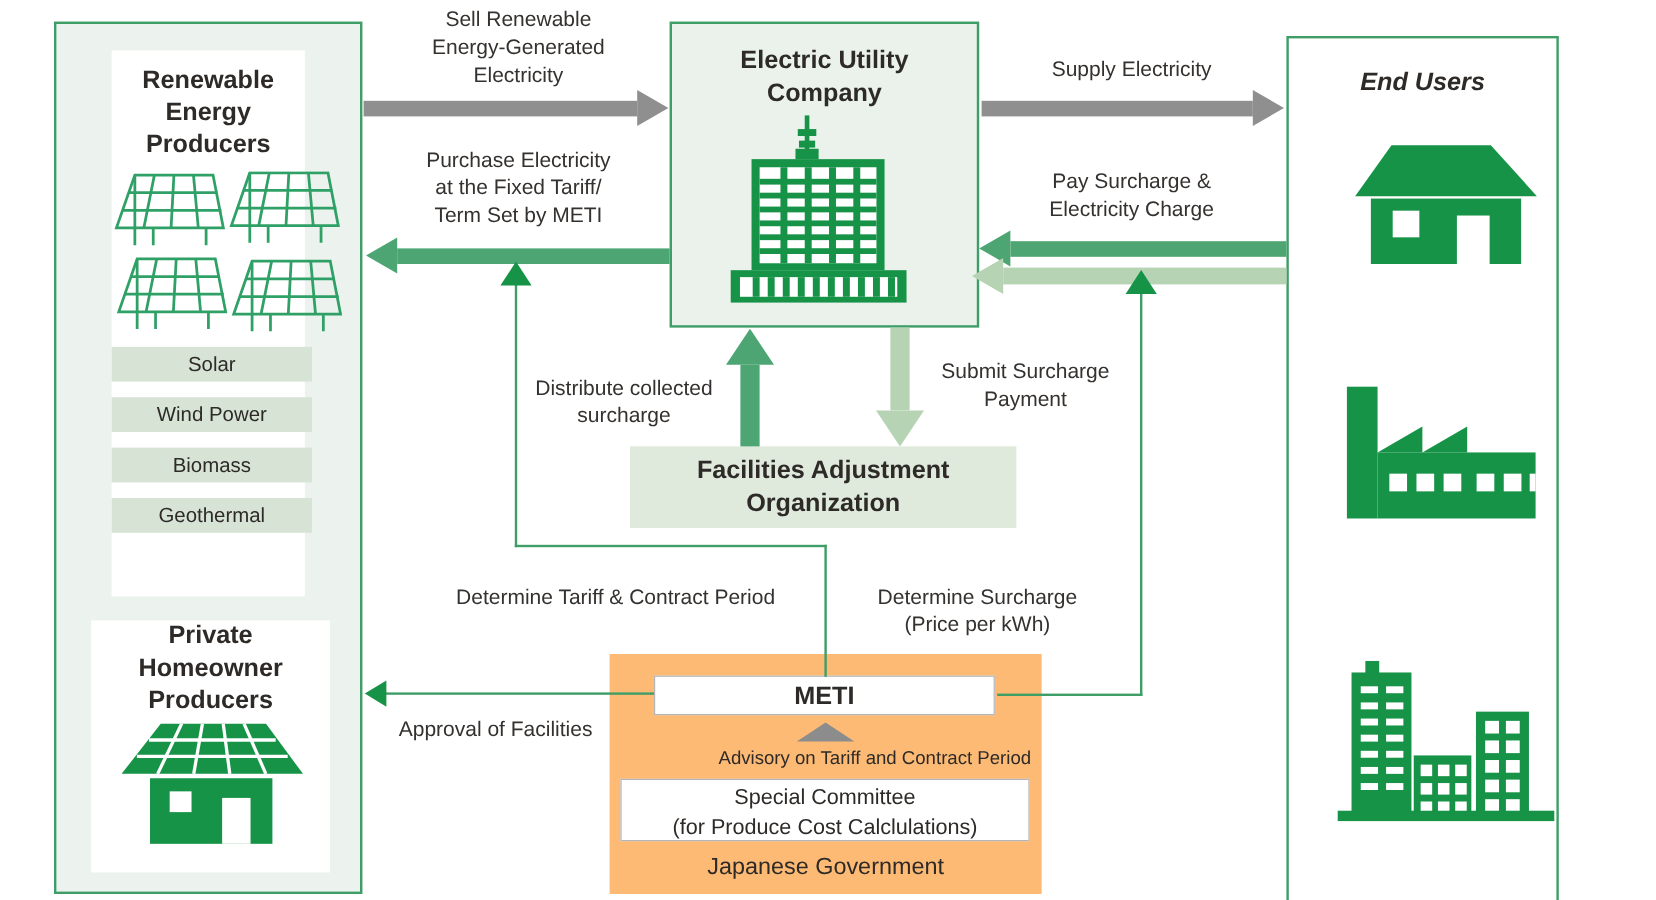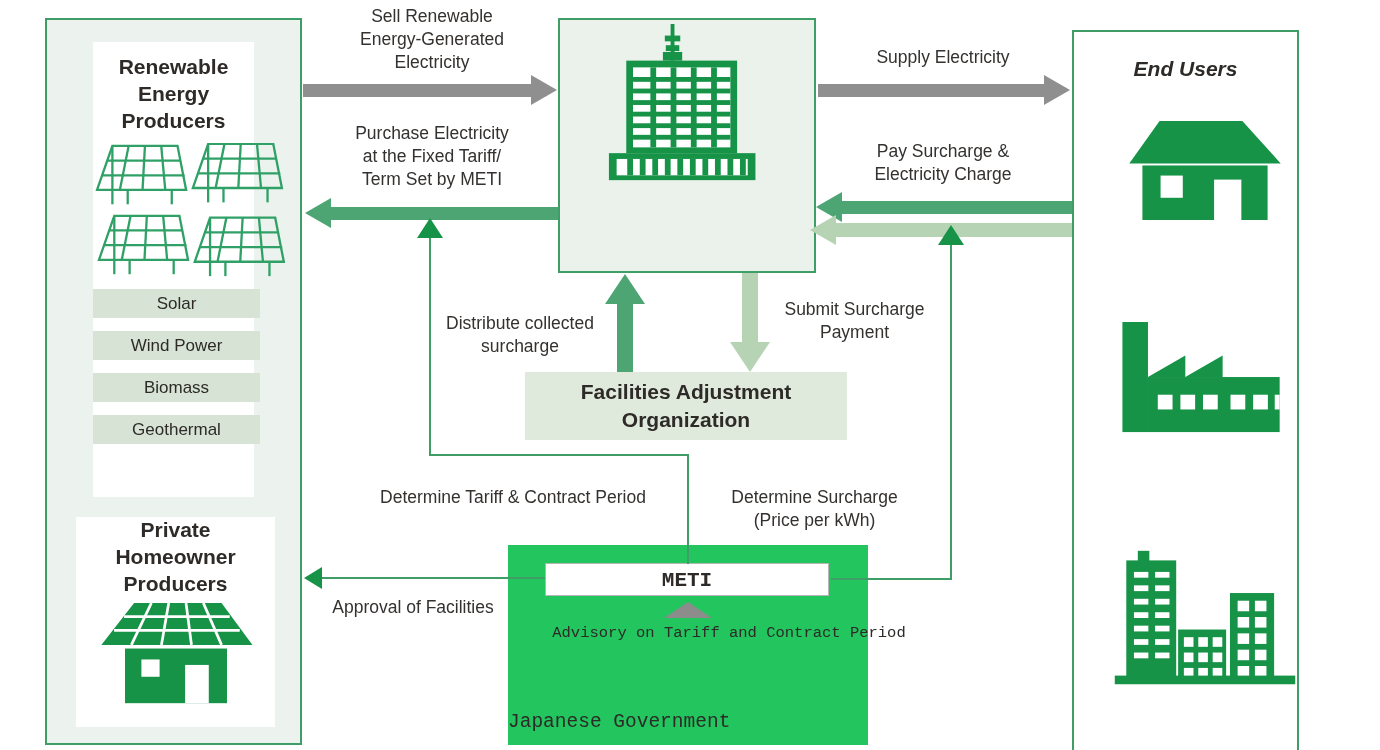--- a/index.html
+++ b/index.html
@@ -7,21 +7,21 @@
     position:relative;width:1380px;height:750px;background:#ffffff;
     font-family:"Liberation Sans",sans-serif;color:#2d2a28;overflow:hidden;
   }
   .abs{position:absolute;}
   
   .side-panel{background:#ecf3ee;border:2px solid #3f9e68;box-sizing:border-box;}
   .white-card{background:#ffffff;box-sizing:border-box;}
   .utility-box{background:#eaf2eb;border:2px solid #3f9e68;box-sizing:border-box;}
   .endusers-box{background:#ffffff;border:2px solid #3f9e68;box-sizing:border-box;}
   .surcharge-box{background:#dfeadd;box-sizing:border-box;}
-  .gov-box{background:#22c55e;box-sizing:border-box;font-family:Liberation Mono, monospace;}
+  .gov-box{background:#fdba74;box-sizing:border-box;}
   .outlined-white{background:#fff;border:1px solid #b5b5b5;box-sizing:border-box;}
   
   .box-title{font-size:21px;font-weight:700;text-align:center;line-height:1.28;white-space:pre-line;}
   .flow-label{font-size:17.5px;text-align:center;line-height:1.32;white-space:pre-line;color:#34312f;}
   .chip{background:#d7e4d5;height:29px;line-height:29px;text-align:center;font-size:17px;width:167px;margin:0 auto 13px;}
   
   .arrow{position:absolute;display:flex;align-items:center;}
   .arrow .shaft{flex:1;height:13px;}
   .arrow.thick .shaft{height:14px;}
   .head-r{width:0;height:0;border-top:15px solid transparent;border-bottom:15px solid transparent;}
@@ -97,20 +97,22 @@
           <line x1="20" y1="30" x2="158" y2="30"></line>
         </g>
         <rect x="32" y="50" width="112" height="60" fill="#169347"></rect>
         <rect x="50" y="62" width="20" height="19" fill="#ffffff"></rect>
         <rect x="98" y="68" width="26" height="42" fill="#ffffff"></rect>
       </svg>
     </div>
   </div>
 
   <div class="abs utility-box" style="left:558px;top:18px;width:258px;height:255px;">
+    <div class="box-title" style="margin-top:18px;">Electric Utility
+Company</div>
 
     <svg width="180" height="160" viewBox="0 0 186 166" style="margin:4px auto 0;">
       <g fill="#169347">
         <rect x="76" y="0" width="4" height="38"></rect>
         <rect x="70" y="12" width="16" height="6"></rect>
         <rect x="71" y="22" width="14" height="6"></rect>
         <rect x="68" y="29" width="20" height="9"></rect>
         <rect x="30" y="38" width="115" height="96"></rect>
         <rect x="12" y="134" width="152" height="28"></rect>
       </g>
@@ -218,21 +220,23 @@
 
   <div class="abs surcharge-box" style="left:525px;top:372px;width:322px;height:68px;">
     <div class="box-title" style="margin-top:6px;font-size:21px;line-height:1.33;">Facilities Adjustment
 Organization</div>
   </div>
 
   <div class="abs gov-box" style="left:508px;top:545px;width:360px;height:200px;">
     <div class="abs outlined-white" style="left:37px;top:18px;width:284px;height:33px;line-height:33px;font-size:21px;font-weight:700;text-align:center;">METI</div>
     <div class="tri-up-gray" style="left:156px;top:57px;"></div>
     <div class="abs" style="left:0;top:79px;width:100%;font-size:15.5px;text-align:center;padding-left:41px;">Advisory on Tariff and Contract Period</div>
-    <div class="abs" style="left:0;top:166px;width:100%;font-size:19.5px;text-align:left;">Japanese Government</div>
+    <div class="abs outlined-white" style="left:9px;top:104px;width:341px;height:52px;font-size:18px;line-height:1.38;text-align:center;white-space:pre-line;padding-top:2px;">Special Committee
+(for Produce Cost Calclulations)</div>
+    <div class="abs" style="left:0;top:166px;width:100%;font-size:19.5px;text-align:center;">Japanese Government</div>
   </div>
 
   <div class="arrow gray" style="left:303px;top:75px;width:254px;height:30px;">
     <div class="shaft"></div>
       <div class="head-r"></div>
   </div>
   <div class="arrow gray" style="left:818px;top:75px;width:252px;height:30px;">
     <div class="shaft"></div>
       <div class="head-r"></div>
   </div>

